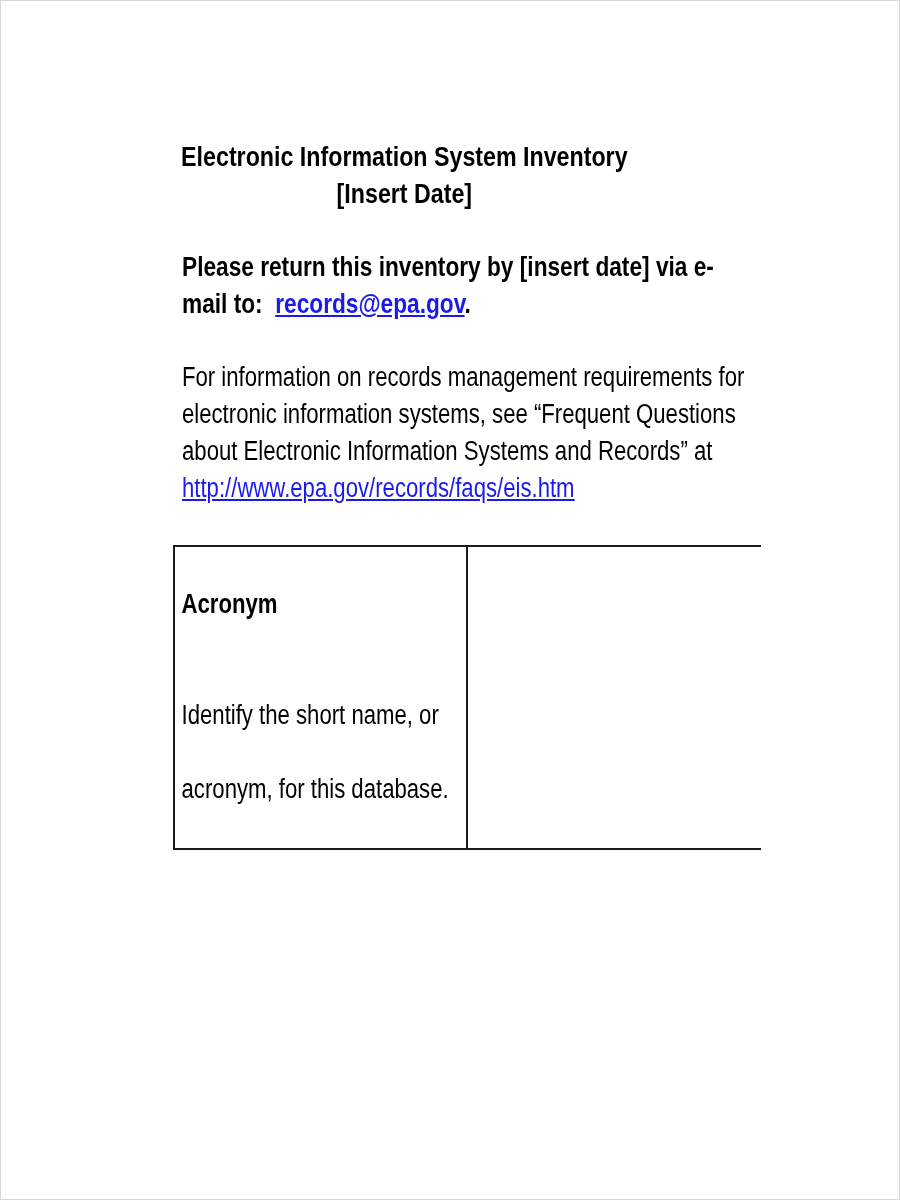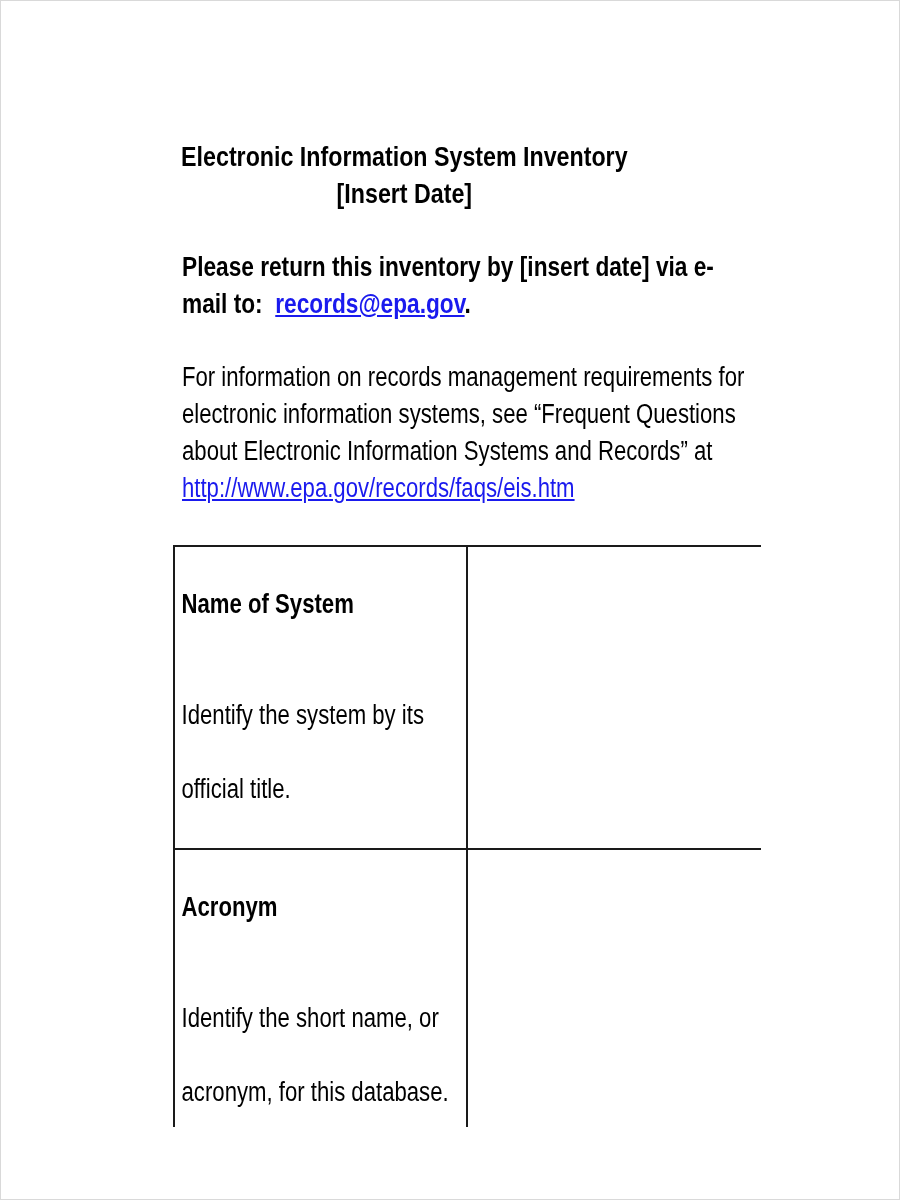--- a/index.html
+++ b/index.html
@@ -124,34 +124,20 @@
     <span class="line"><a class="link" href="#">http://www.epa.gov/records/faqs/eis.htm</a></span>
   </div>
 
   <div class="table-wrap">
     <table class="inventory">
       <colgroup>
           <col class="c1">
           <col class="c2">
         </colgroup>
       <tbody>
-        <tr class="row-1">
-          <td>
-            <div class="cell-inner">
-              <span class="cell-label">
-                <span class="line">Name of System</span>
-              </span>
-              <span class="cell-desc">
-                <span class="line">Identify the system by its</span>
-                <span class="line">official title.</span>
-              </span>
-            </div>
-          </td>
-          <td></td>
-        </tr>
         <tr class="row-2">
           <td>
             <div class="cell-inner">
               <span class="cell-label">
                 <span class="line">Acronym</span>
               </span>
               <span class="cell-desc">
                 <span class="line">Identify the short name, or</span>
                 <span class="line">acronym, for this database.</span>
               </span>

